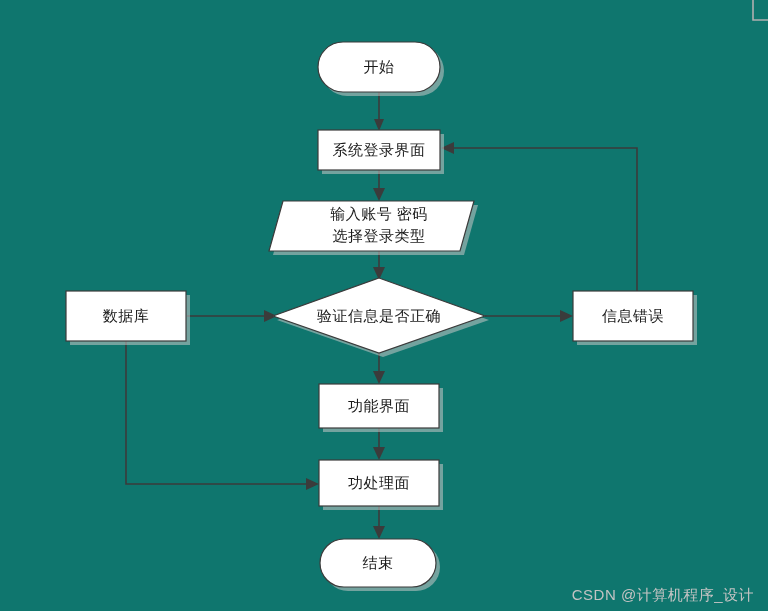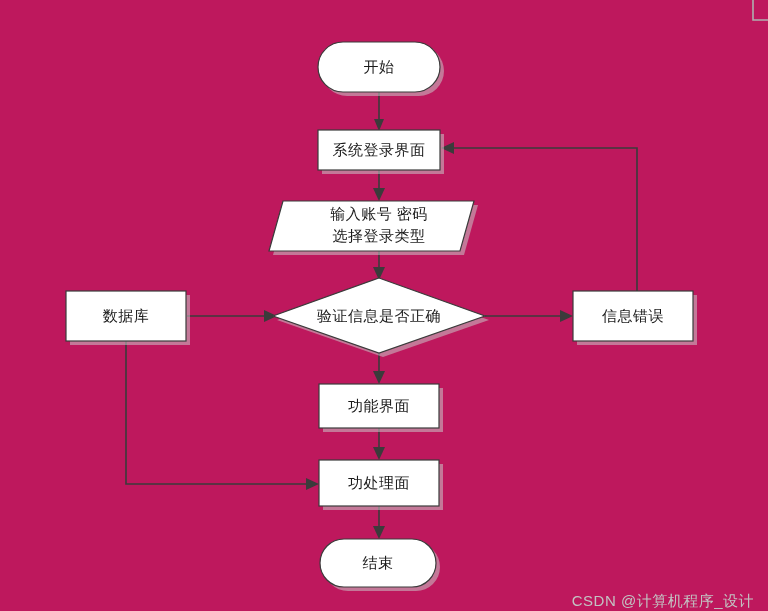--- a/index.html
+++ b/index.html
@@ -8,21 +8,21 @@
     padding: 0;
     background: #ffffff;
   }
   body {
     font-family: "Liberation Sans", "DejaVu Sans", sans-serif;
   }
   #canvas {
     position: relative;
     width: 768px;
     height: 611px;
-    background: #be185d;
+    background: #0f766e;
     overflow: hidden;
   }
   #diagram-svg {
     position: absolute;
     left: 0;
     top: 0;
     width: 768px;
     height: 611px;
   }
   .node-label {
@@ -53,21 +53,21 @@
     fill: #3b3b3b;
   }
   .corner-mark {
     stroke: #b0b0b0;
     stroke-width: 1.6;
     fill: none;
   }
   #watermark {
     position: absolute;
     right: 14px;
-    bottom: 0;
+    bottom: 6px;
     font-family: "Liberation Sans", "DejaVu Sans", sans-serif;
     font-size: 15px;
     color: #c3c3c3;
     letter-spacing: 0.5px;
     white-space: nowrap;
     user-select: none;
   }
 </style>
 </head>
 <body>

